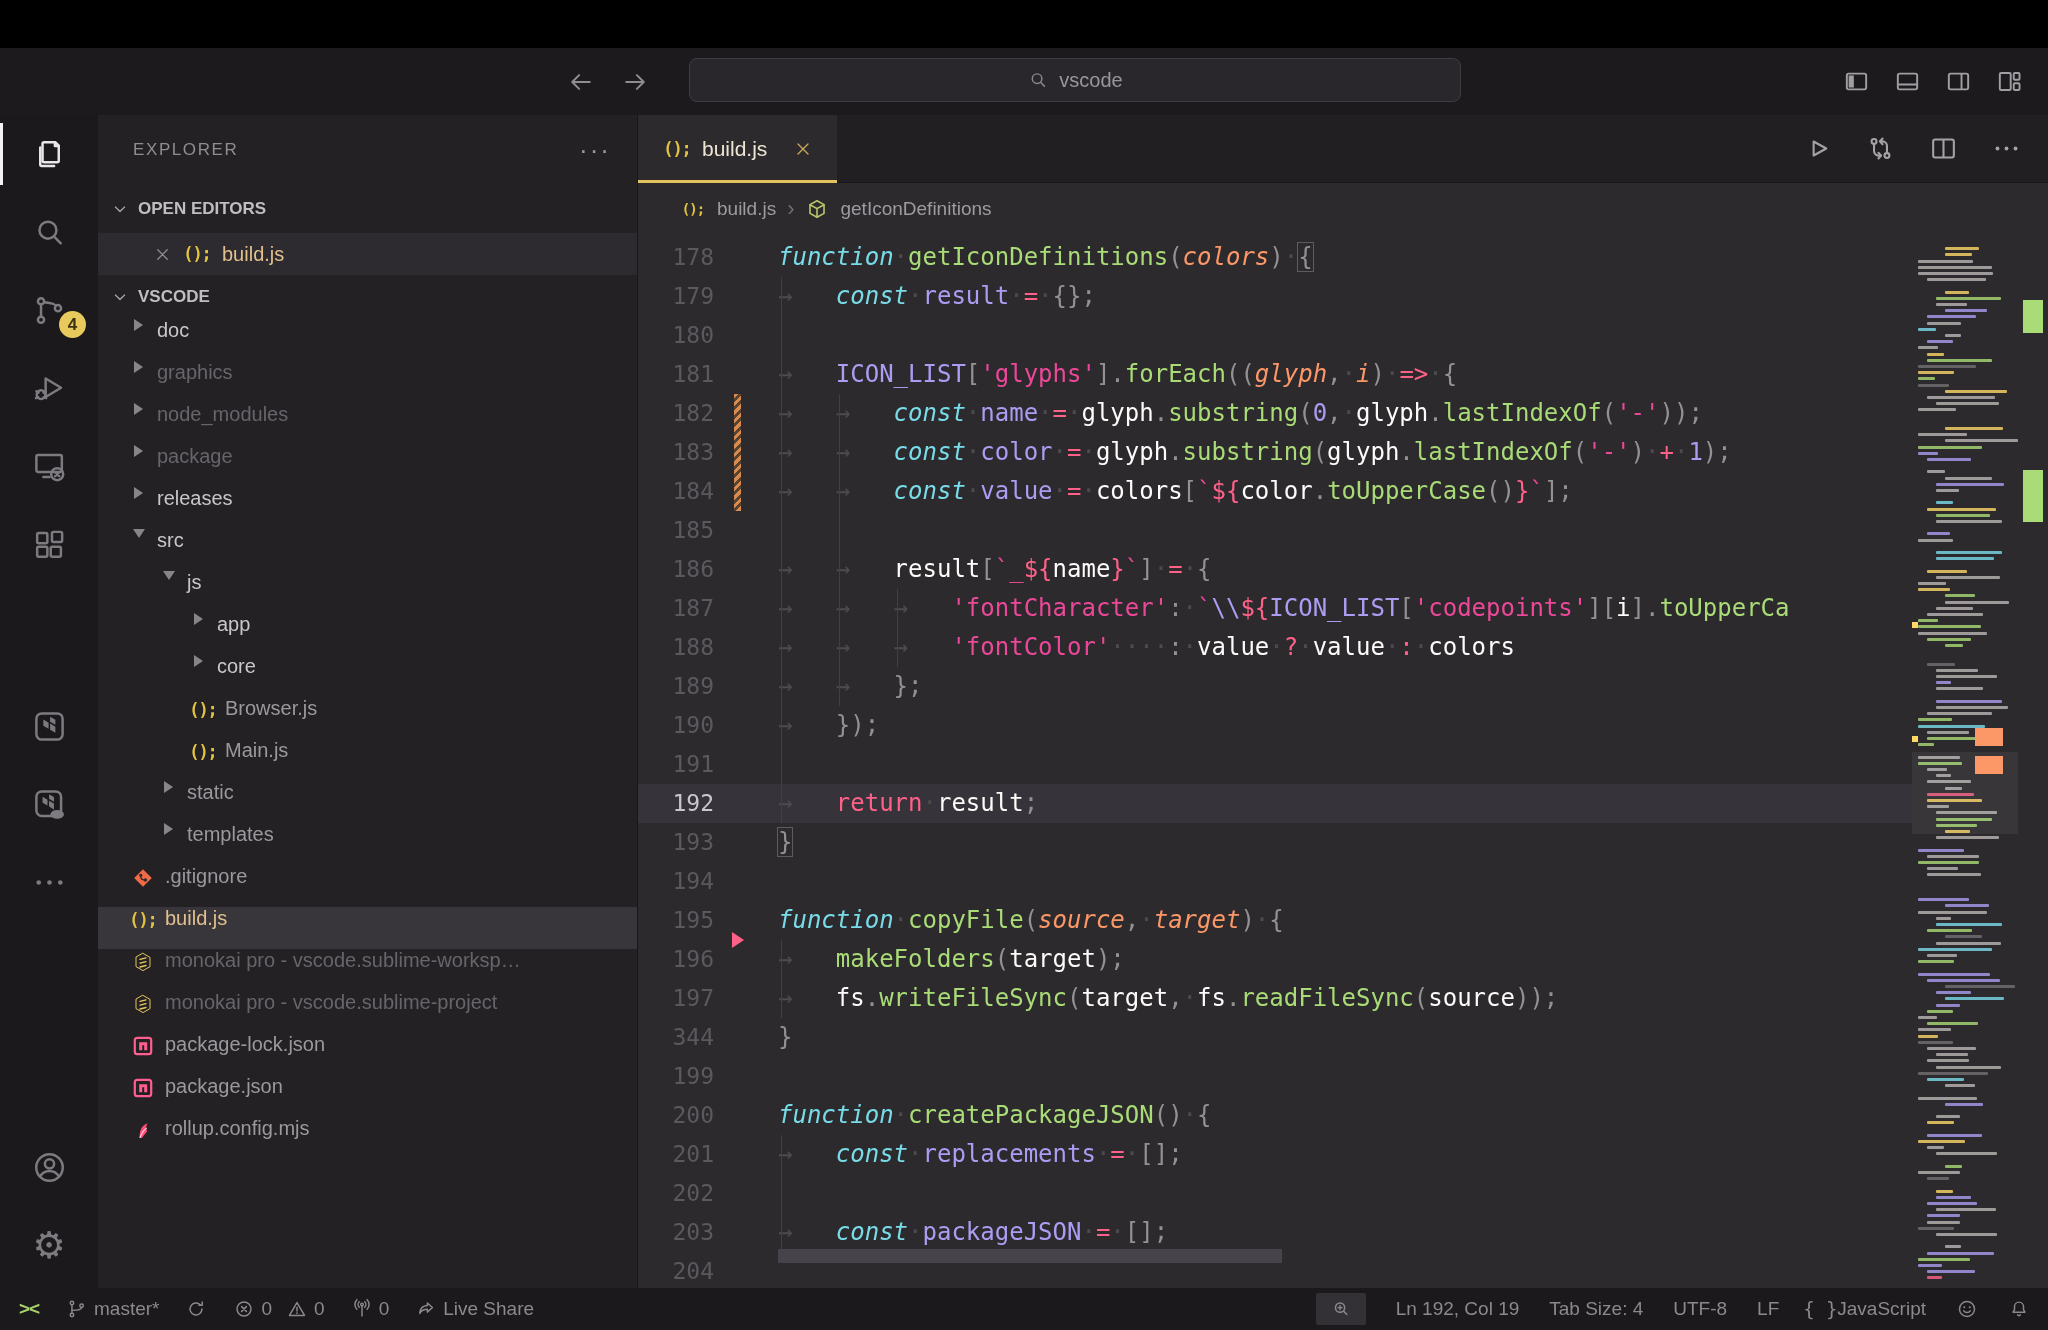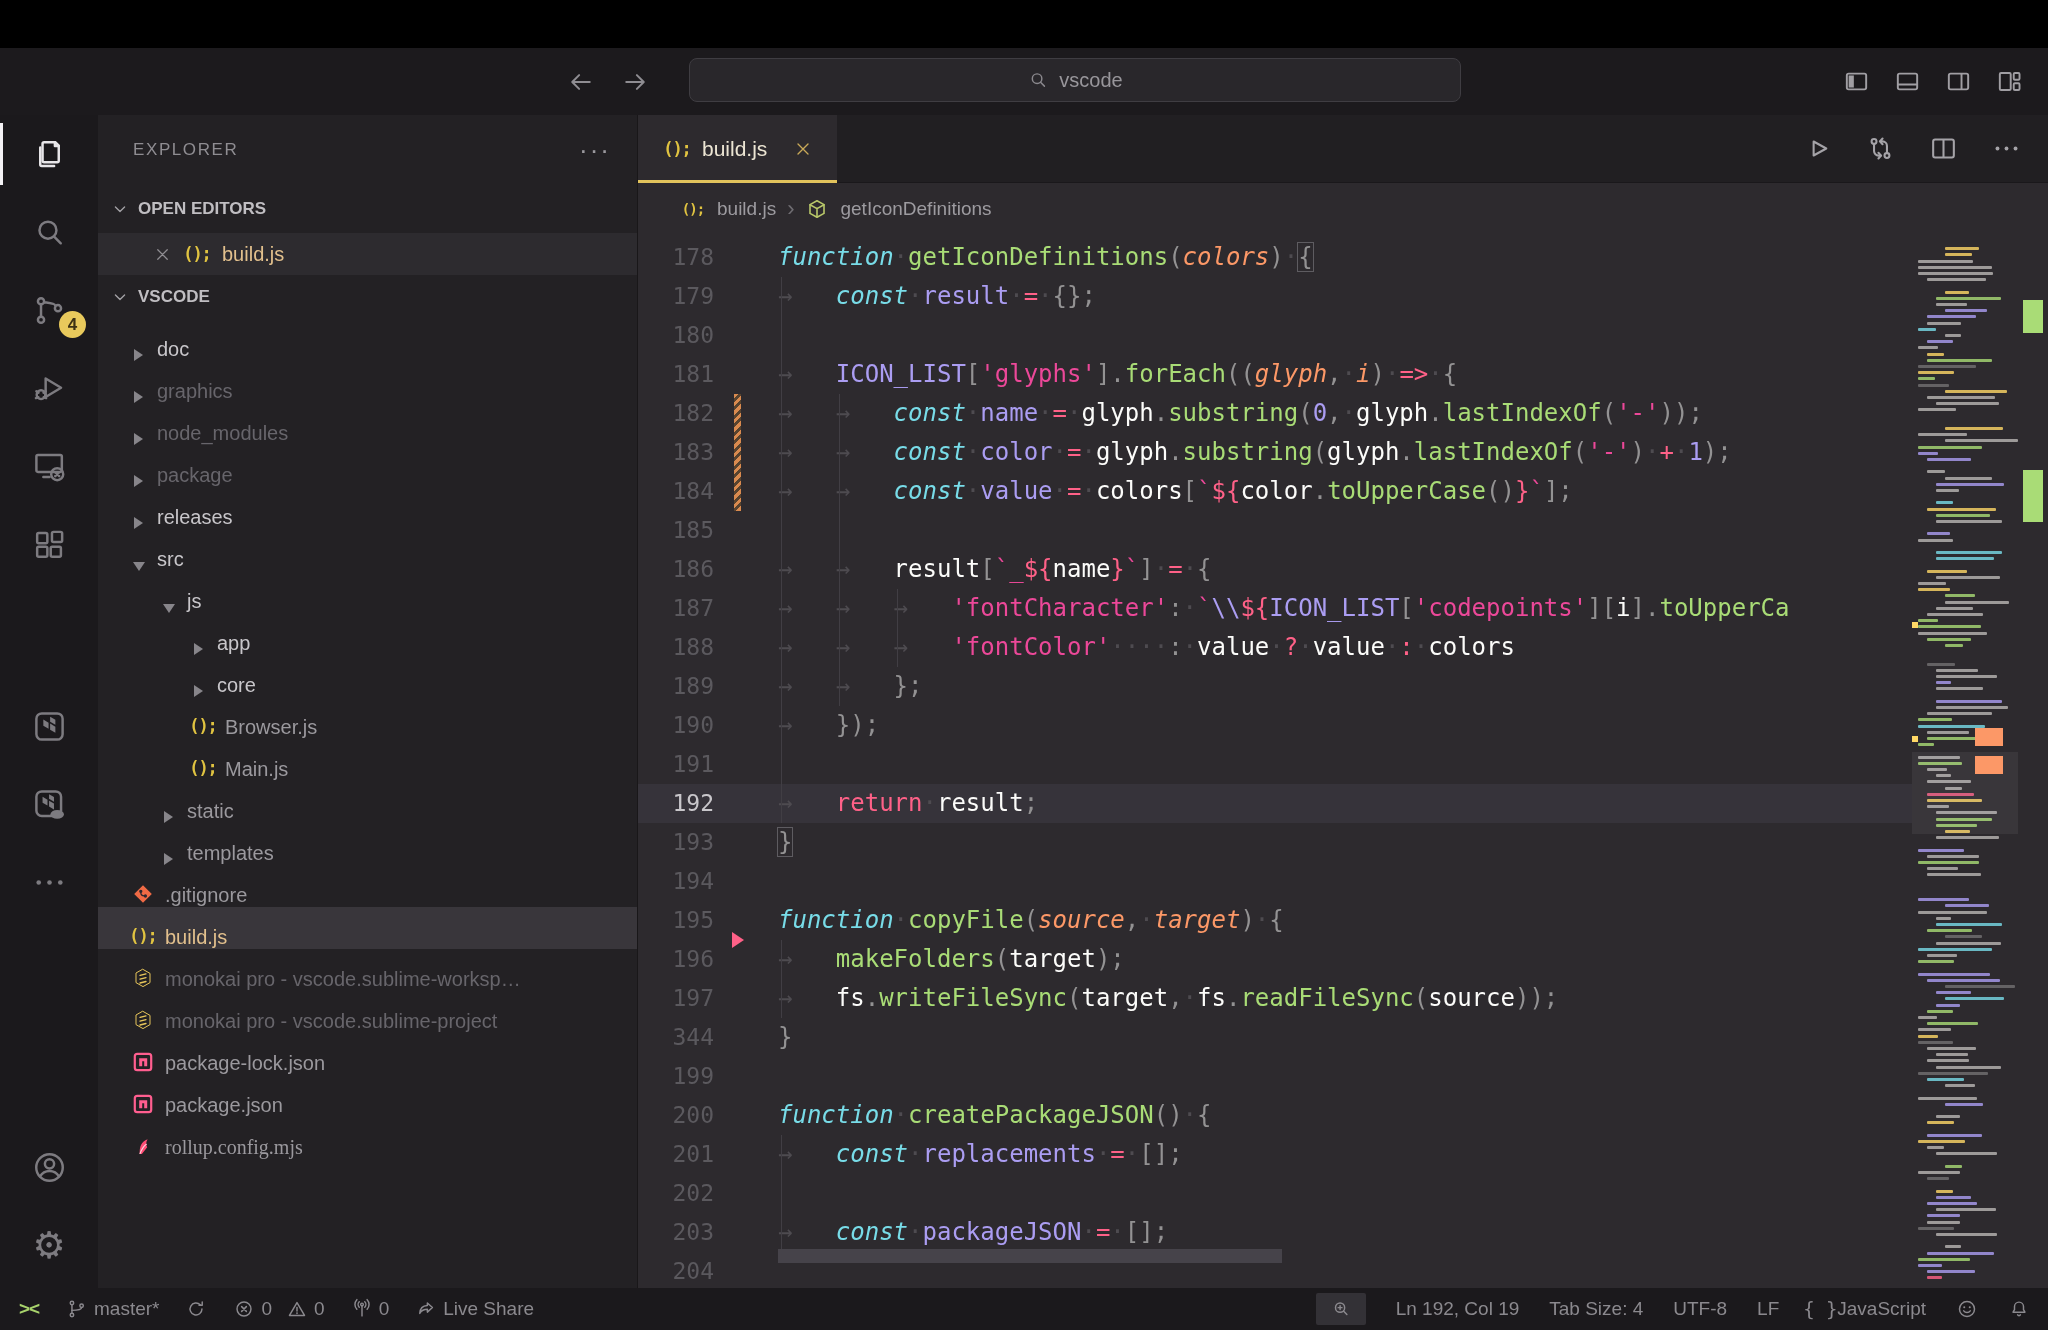--- a/index.html
+++ b/index.html
@@ -33,21 +33,21 @@
 
   
   .sidebar{position:absolute;left:98px;top:115px;width:540px;height:1173px;background:#232124;border-right:1px solid #191719;box-sizing:border-box;overflow:hidden;}
   .sb-title{height:70px;display:flex;align-items:center;padding:0 26px 0 35px;font-size:17px;letter-spacing:1.6px;color:#8f8d92;}
   .sb-title .dots{margin-left:auto;color:#9b999e;font-size:26px;letter-spacing:2px;}
   .section-h{height:48px;display:flex;align-items:center;padding-left:12px;gap:8px;font-weight:bold;font-size:17px;color:#c0bec2;}
   .section-h .tw{width:20px;height:20px;color:#a3a1a6;}
   .oe-row{height:42px;display:flex;align-items:center;background:#2d2b2f;padding-left:55px;gap:12px;font-size:20px;color:#e2c08d;}
   .oe-row .close{width:19px;height:19px;color:#8f8d92;}
   .vsc-h{height:44px;}
-  .tree-row{height:42px;display:flex;align-items:flex-end;gap:9px;font-size:20px;position:relative;}
+  .tree-row{height:42px;display:flex;align-items:flex-start;gap:9px;font-size:20px;position:relative;}
   .tree-row.selected{background:#39363b;}
   .tw-right{width:0;height:0;border-left:9px solid #87858a;border-top:6px solid transparent;border-bottom:6px solid transparent;margin:0 5px 0 4px;}
   .tw-down{width:0;height:0;border-top:9px solid #87858a;border-left:6px solid transparent;border-right:6px solid transparent;margin:0 3px 0 3px;}
   .fi{width:26px;height:26px;display:flex;align-items:center;justify-content:center;flex:none;}
   .fi svg{width:24px;height:24px;fill:none;stroke-linecap:round;stroke-linejoin:round;}
   .js-glyph{color:#e0c341;font-weight:bold;font-size:17px;font-family:"DejaVu Sans Mono",monospace;letter-spacing:-1px;}
   .js-glyph.sm{font-size:14px;}
   .tone-normal{color:#c8c6ca}.tone-medium{color:#9b999e}.tone-dim{color:#67656b}.tone-modified{color:#e2c08d}
   .sb-bottom{position:absolute;left:0;right:0;bottom:4px;}
 
@@ -421,21 +421,21 @@
         </div>
         <div class="tree-row" style="padding-left: 32px;">
           <span class="fi">
             <svg viewBox="0 0 24 24">
               <rect x="3.8" y="3.8" width="16.4" height="16.4" rx="2.5" stroke="#ff5e8f" stroke-width="2.2"></rect>
               <path d="M8.2 8.2h8v8h-3v-5h-2v5h-3z" fill="#ff5e8f" stroke="none"></path>
             </svg>
           </span>
           <span class="tone-medium">package.json</span>
         </div>
-        <div class="tree-row" style="padding-left: 32px; font-family: Liberation Serif, serif;">
+        <div class="tree-row" style="padding-left: 32px;">
           <span class="fi">
             <svg viewBox="0 0 24 24">
               <path d="M8.8 20c-.6-7.2 1.6-12.7 7.8-14.7-1.9 2.9-1.7 5.6-.4 7.9L10.9 20z" fill="#ff4d75" stroke="none"></path>
               <path d="M9 19.5c2-4.8 3.9-7.7 6.3-9.2" stroke="#ffd0dd" stroke-width="1.2"></path>
             </svg>
           </span>
           <span class="tone-medium">rollup.config.mjs</span>
         </div>
       </div>
   </div>

